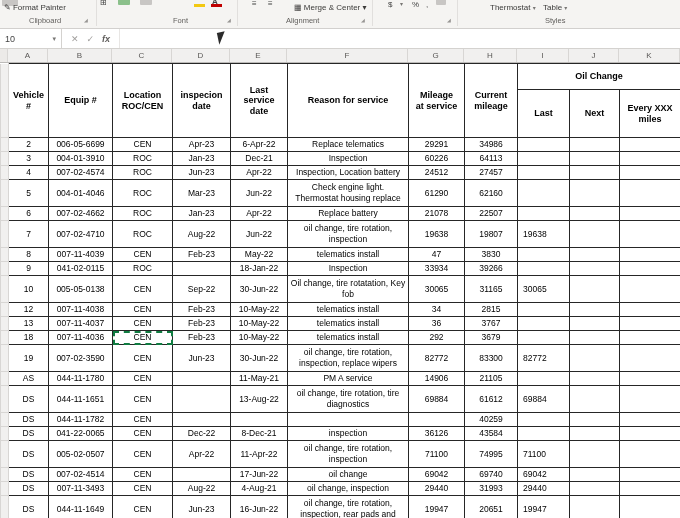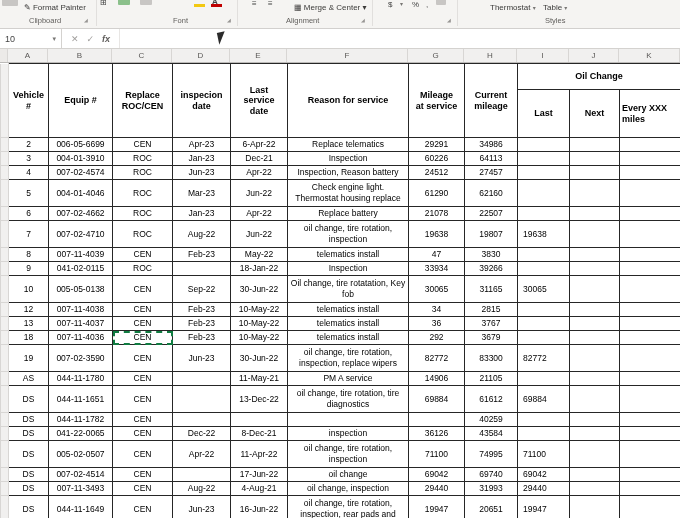--- a/index.html
+++ b/index.html
@@ -42,37 +42,37 @@
   .colstrip .corner { background:#eceae8; }
 
   table.grid { border-collapse:collapse; table-layout:fixed; width:680px;
                font-size:8.5px; color:#000; }
   .grid th, .grid td { border:1px solid #262626; text-align:center;
                        padding:0 2px; overflow:hidden; line-height:1.18; }
   .grid thead th { font-weight:bold; font-size:9px; white-space:pre-line;
                    vertical-align:middle; background:#fff; }
   .grid tr.h1 th { height:26px; }
   .grid tr.h2 th { height:48px; }
-  .grid th.hleft { text-align:left; }
+  .grid th.hleft { text-align:center; }
   .grid tr.row td { height:14px; }
   .grid tr.row.tall td { height:27px; }
   .grid td.rowhead, .grid th.rowhead { background:#f1f0ef;
         border:1px solid #d8d6d4; border-top:none; }
   .grid td.left { text-align:left; padding-left:5px; }
   .grid td.wrap { line-height:1.25; }
   .grid td.copied { outline:2px dashed #107c41; outline-offset:-2px; }
 </style>
 </head>
 <body>
 
 <div class="app">
 
   <div class="ribbon">
     <span class="icon-stub" style="left:2px; top:-6px; width:16px; height:12px;"></span>
-    <span class="btn-sm" style="left:24px; top:3px;">
+    <span class="btn-sm" style="left:4px; top:3px;">
       <span>✎</span>
       <span>Format Painter</span>
     </span>
     <span class="glabel" style="left:29px;">Clipboard</span>
     <span class="dl" style="left:84px;">◢</span>
     <span class="sep" style="left:96px;"></span>
 
     <span class="iconchar" style="left:100px; top:-2px;">⊞</span>
     <span class="icon-stub" style="left:118px; top:-5px; width:12px; height:10px; background:#8bc08b;"></span>
     <span class="icon-stub" style="left:140px; top:-5px; width:12px; height:10px;"></span>
@@ -158,21 +158,21 @@
           <col style="width: 53px;">
           <col style="width: 52px;">
           <col style="width: 50px;">
           <col style="width: 61px;">
         </colgroup>
       <thead>
         <tr class="h1">
           <th class="rowhead" rowspan="2"></th>
           <th rowspan="2">Vehicle #</th>
           <th rowspan="2">Equip #</th>
-          <th rowspan="2">Replace
+          <th rowspan="2">Location
 ROC/CEN</th>
           <th rowspan="2">inspecion
 date</th>
           <th rowspan="2">Last
 service
 date</th>
           <th rowspan="2">Reason for service</th>
           <th rowspan="2">Mileage
 at service</th>
           <th rowspan="2">Current
@@ -215,21 +215,21 @@
             <td></td>
             <td></td>
           </tr>
           <tr class="row">
             <td class="rowhead"></td>
             <td>4</td>
             <td>007-02-4574</td>
             <td>ROC</td>
             <td>Jun-23</td>
             <td>Apr-22</td>
-            <td class="wrap">Inspection, Reason battery</td>
+            <td class="wrap">Inspection, Location battery</td>
             <td>24512</td>
             <td>27457</td>
             <td class="left"></td>
             <td></td>
             <td></td>
           </tr>
           <tr class="row tall">
             <td class="rowhead"></td>
             <td>5</td>
             <td>004-01-4046</td>
@@ -382,21 +382,21 @@
             <td class="left"></td>
             <td></td>
             <td></td>
           </tr>
           <tr class="row tall">
             <td class="rowhead"></td>
             <td>DS</td>
             <td>044-11-1651</td>
             <td>CEN</td>
             <td></td>
-            <td>13-Dec-22</td>
+            <td>13-Aug-22</td>
             <td class="wrap">oil change, tire rotation, tire diagnostics</td>
             <td>69884</td>
             <td>61612</td>
             <td class="left">69884</td>
             <td></td>
             <td></td>
           </tr>
           <tr class="row">
             <td class="rowhead"></td>
             <td>DS</td>

